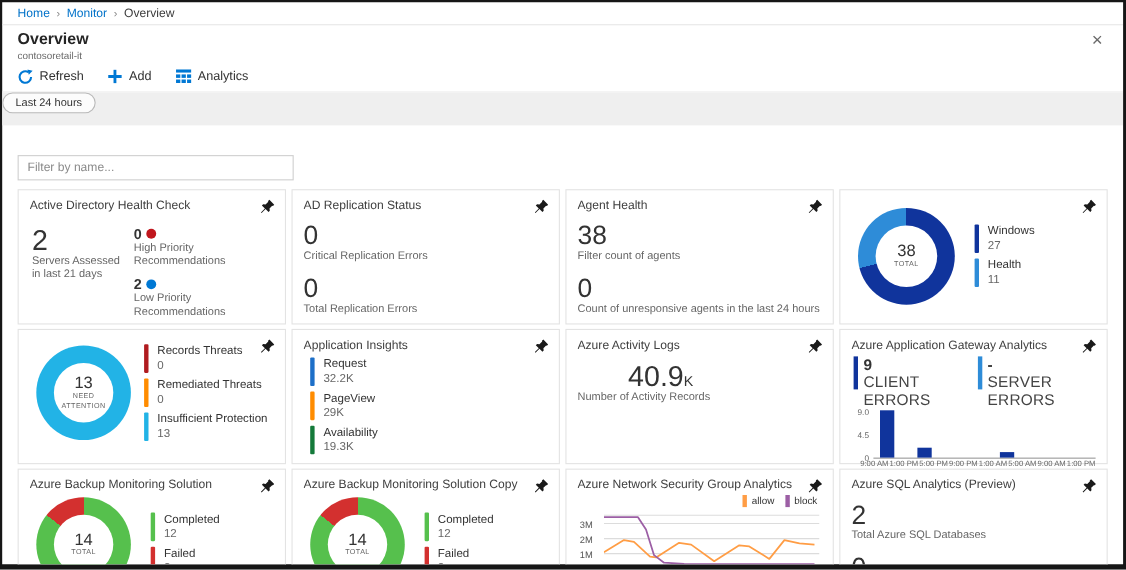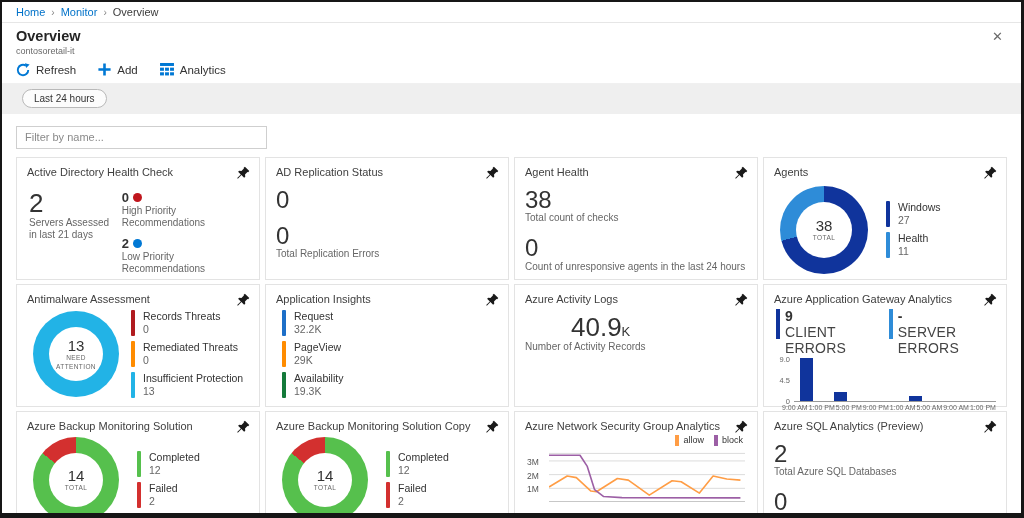--- a/index.html
+++ b/index.html
@@ -13,24 +13,24 @@
   .crumb-cur { color:#3b3b3b; }
   
   .hdr { padding:5px 14px 3px; display:flex; justify-content:space-between; align-items:flex-start; }
   .hdr-title { font-size:14.5px; font-weight:bold; color:#252525; line-height:1.15; }
   .hdr-sub { font-size:9px; color:#6a6a6a; margin-top:1px; }
   .close-btn { background:none; border:none; color:#6a6a6a; font-size:13px; cursor:pointer; line-height:1; padding:2px 4px; }
   
   .toolbar { display:flex; align-items:center; gap:22px; padding:4px 14px 6px; border-bottom:1px solid #f0f0f0; }
   .tb-btn { display:flex; align-items:center; gap:6px; background:none; border:none; font-size:11.5px; color:#333; cursor:pointer; font-family:inherit; }
   
-  .band { background:#efefef; height:30px; display:flex; align-items:center; padding:0 20px; }
+  .band { background:#efefef; height:30px; display:flex; align-items:flex-start; padding:0 0; }
   .pill { background:#fcfcfc; border:1px solid #b9b9b9; border-radius:10px; font-size:10px; color:#333; padding:3px 11px; cursor:pointer; font-family:inherit; }
   
-  .filter-row { padding:12px 14px 8px; }
+  .filter-row { padding:12px 14px 8px;margin-top:15px; }
   .filter-row input { width:251px; height:23px; border:1px solid #cfcfcf; font-size:11px; padding:0 8px; color:#333; font-family:inherit; }
   .filter-row input::placeholder { color:#8a8a8a; }
   
   .grid { display:grid; grid-template-columns:repeat(4,1fr); gap:4px 5px; padding:0 14px; }
   .tile { background:#fff; border:1px solid #e3e3e3; height:123px; position:relative; padding:8px 10px; cursor:pointer; }
   .tile-title { font-size:11px; color:#404040; padding-right:22px; white-space:nowrap; overflow:hidden; }
   .pin { position:absolute; top:7px; right:8px; background:none; border:none; cursor:pointer; padding:1px; }
   
   .big-val { font-size:26px; color:#333; line-height:1.05; }
   .metric-label { font-size:10px; color:#666; line-height:1.25; }
@@ -185,49 +185,49 @@
     <div class="tile">
       <div class="tile-title">AD Replication Status</div>
       <button class="pin">
           <svg class="icon" width="14" height="14" viewBox="0 0 16 16">
             <path d="M10.2 0.8 l5 5 -1.3 1.3 -.8-.2 -2.8 2.8 .3 2.5 -1.3 1.3 -3.1-3.1 L2.1 14.5 l-.7-.7 4.1-4.1 -3.1-3.1 1.3-1.3 2.5.3 2.8-2.8 -.2-.8 Z" fill="#1a1a1a"></path>
           </svg>
         </button>
       <div class="stack2">
         <div class="mblock">
           <div class="big-val">0</div>
+          <div class="metric-label">Critical Replication Errors</div>
         </div>
         <div class="mblock">
           <div class="big-val">0</div>
           <div class="metric-label">Total Replication Errors</div>
         </div>
       </div>
     </div>
 
     <div class="tile">
       <div class="tile-title">Agent Health</div>
       <button class="pin">
           <svg class="icon" width="14" height="14" viewBox="0 0 16 16">
             <path d="M10.2 0.8 l5 5 -1.3 1.3 -.8-.2 -2.8 2.8 .3 2.5 -1.3 1.3 -3.1-3.1 L2.1 14.5 l-.7-.7 4.1-4.1 -3.1-3.1 1.3-1.3 2.5.3 2.8-2.8 -.2-.8 Z" fill="#1a1a1a"></path>
           </svg>
         </button>
       <div class="stack2">
         <div class="mblock">
           <div class="big-val">38</div>
-          <div class="metric-label">Total count of checks</div>
+          <div class="metric-label">Filter count of agents</div>
         </div>
         <div class="mblock">
           <div class="big-val">0</div>
           <div class="metric-label">Count of unresponsive agents in the last 24 hours</div>
         </div>
       </div>
     </div>
 
     <div class="tile">
-      <div class="tile-title">Agents</div>
       <button class="pin">
           <svg class="icon" width="14" height="14" viewBox="0 0 16 16">
             <path d="M10.2 0.8 l5 5 -1.3 1.3 -.8-.2 -2.8 2.8 .3 2.5 -1.3 1.3 -3.1-3.1 L2.1 14.5 l-.7-.7 4.1-4.1 -3.1-3.1 1.3-1.3 2.5.3 2.8-2.8 -.2-.8 Z" fill="#1a1a1a"></path>
           </svg>
         </button>
       <div class="donut-row">
         <div class="donut" style="background: conic-gradient(rgb(16, 52, 156) 0deg, rgb(16, 52, 156) 255.789deg, rgb(46, 140, 216) 255.789deg, rgb(46, 140, 216) 360deg);">
           <div class="hole">
               <div class="hv">38</div>
               <div class="hl">TOTAL</div>
@@ -246,21 +246,20 @@
               <span class="lt">
                 <span class="ll">Health</span>
                 <span class="lv">11</span>
               </span>
             </div>
         </div>
       </div>
     </div>
 
     <div class="tile">
-      <div class="tile-title">Antimalware Assessment</div>
       <button class="pin">
           <svg class="icon" width="14" height="14" viewBox="0 0 16 16">
             <path d="M10.2 0.8 l5 5 -1.3 1.3 -.8-.2 -2.8 2.8 .3 2.5 -1.3 1.3 -3.1-3.1 L2.1 14.5 l-.7-.7 4.1-4.1 -3.1-3.1 1.3-1.3 2.5.3 2.8-2.8 -.2-.8 Z" fill="#1a1a1a"></path>
           </svg>
         </button>
       <div class="donut-row" style="gap:12px; margin-top:5px;">
         <div class="donut" style="width: 86px; height: 86px; background: conic-gradient(rgb(34, 179, 230) 0deg, rgb(34, 179, 230) 360deg);">
           <div class="hole">
               <div class="hv">13</div>
               <div class="hl">NEED ATTENTION</div>

